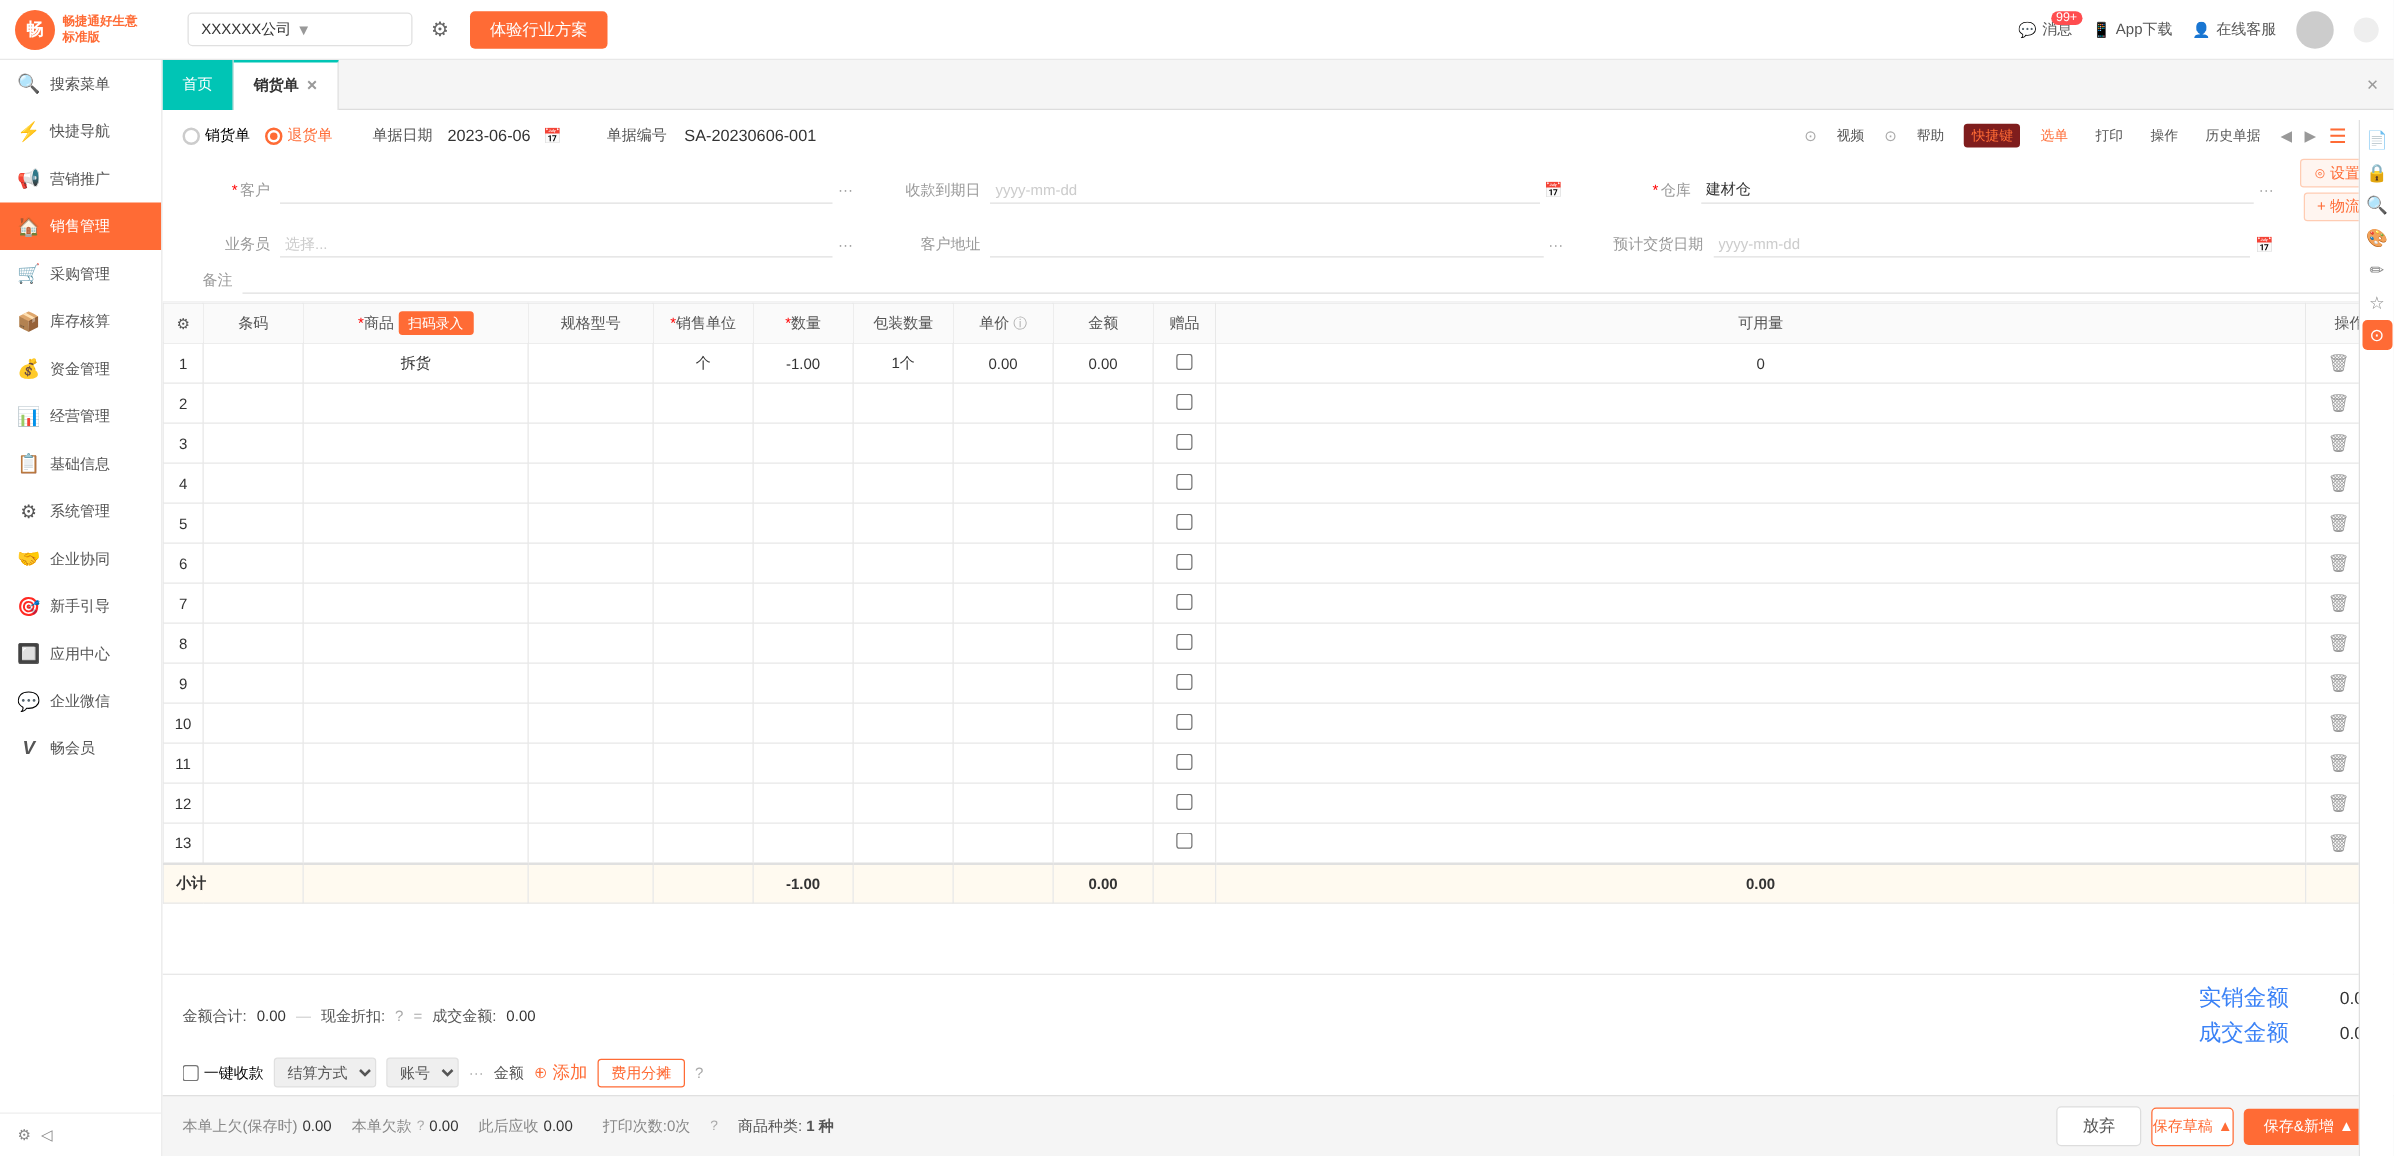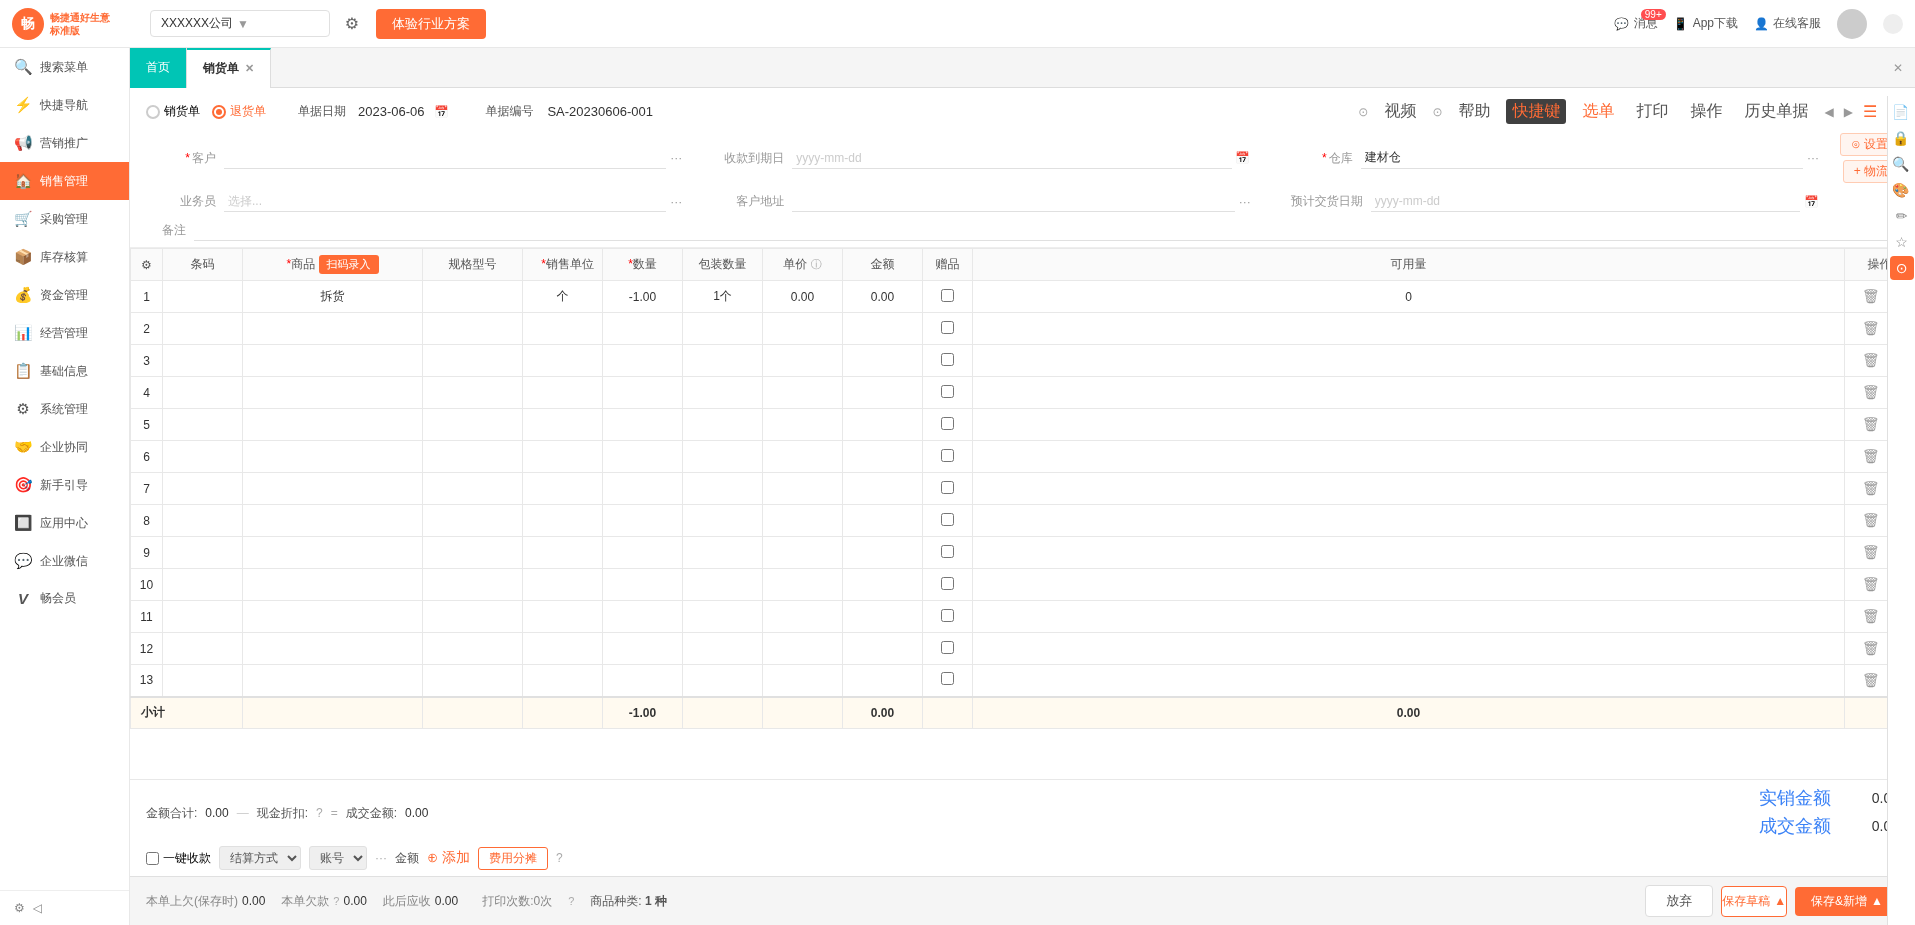--- a/index.html
+++ b/index.html
@@ -134,21 +134,21 @@
     .radio-circle.checked::after {
       content: ''; width: 6px; height: 6px; border-radius: 50%; background: #ff6b35;
     }
     .form-date-label { font-size: 12px; color: #555; }
     .form-date-value { font-size: 13px; color: #333; font-weight: 500; }
     .form-num-label { font-size: 12px; color: #555; }
     .form-num-value { font-size: 13px; color: #333; }
     .toolbar-right { margin-left: auto; display: flex; align-items: center; gap: 10px; }
     .toolbar-btn {
       display: flex; align-items: center; gap: 3px; cursor: pointer;
-      font-size: 16px; color: #555; padding: 3px 6px; font-family: Liberation Mono, monospace;
+      font-size: 11px; color: #555; padding: 3px 6px; font-family: Liberation Mono, monospace;
     }
     .toolbar-btn.active { color: #ff6b35; }
 
     .form-rows { display: flex; flex-direction: column; gap: 8px; }
     .form-row { display: flex; align-items: center; gap: 0; }
     .form-field {
       display: flex; align-items: center; flex: 1;
     }
     .form-label {
       color: #999; font-size: 12px; width: 70px; text-align: right; margin-right: 8px;
@@ -412,21 +412,21 @@
         <span style="color:#aaa;cursor:pointer;margin-left:2px;">📅</span>
         <span style="width:20px;"></span>
         <span class="form-num-label">单据编号</span>
         <span class="form-num-value" style="margin-left:6px;cursor:pointer;color:#333;">SA-20230606-001</span>
 
         <div class="toolbar-right">
           <span style="color:#aaa;">⊙</span>
           <span class="toolbar-btn">视频</span>
           <span style="color:#aaa;">⊙</span>
           <span class="toolbar-btn">帮助</span>
-          <span class="toolbar-btn" style="background:#404040;color:#ff6b35;border-radius:3px;padding:2px 6px;">快捷键</span>
+          <span class="toolbar-btn" style="background:#7f1d1d;color:#ff6b35;border-radius:3px;padding:2px 6px;">快捷键</span>
           <span class="toolbar-btn active" style="color:#ff6b35;">选单</span>
           <span class="toolbar-btn">打印</span>
           <span class="toolbar-btn">操作</span>
           <span class="toolbar-btn">历史单据</span>
           <span style="color:#999;cursor:pointer;">◀</span>
           <span style="color:#999;cursor:pointer;">▶</span>
           <span style="color:#ff6b35;cursor:pointer;font-size:16px;">☰</span>
           <span style="color:#999;cursor:pointer;font-size:14px;">⊞</span>
         </div>
       </div>
@@ -489,21 +489,21 @@
       <table class="data-table">
         <thead>
           <tr>
             <th style="width:32px;">⚙</th>
             <th style="width:80px;">条码</th>
             <th style="width:180px;">
               <span style="color:red;">*</span>商品
               <button class="scan-btn">扫码录入</button>
             </th>
             <th style="width:100px;">规格型号</th>
-            <th style="width:80px;text-align:right;"><span style="color:red;">*</span>销售单位</th>
+            <th style="width:80px;"><span style="color:red;">*</span>销售单位</th>
             <th style="width:80px;"><span style="color:red;">*</span>数量</th>
             <th style="width:80px;">包装数量</th>
             <th style="width:80px;">单价 <span style="color:#aaa;font-size:11px;">ⓘ</span></th>
             <th style="width:80px;">金额</th>
             <th style="width:50px;">赠品</th>
             <th style="flex:1; min-width:200px;">可用量</th>
             <th style="width:70px;">操作</th>
           </tr>
         </thead>
         <tbody id="table-body">

